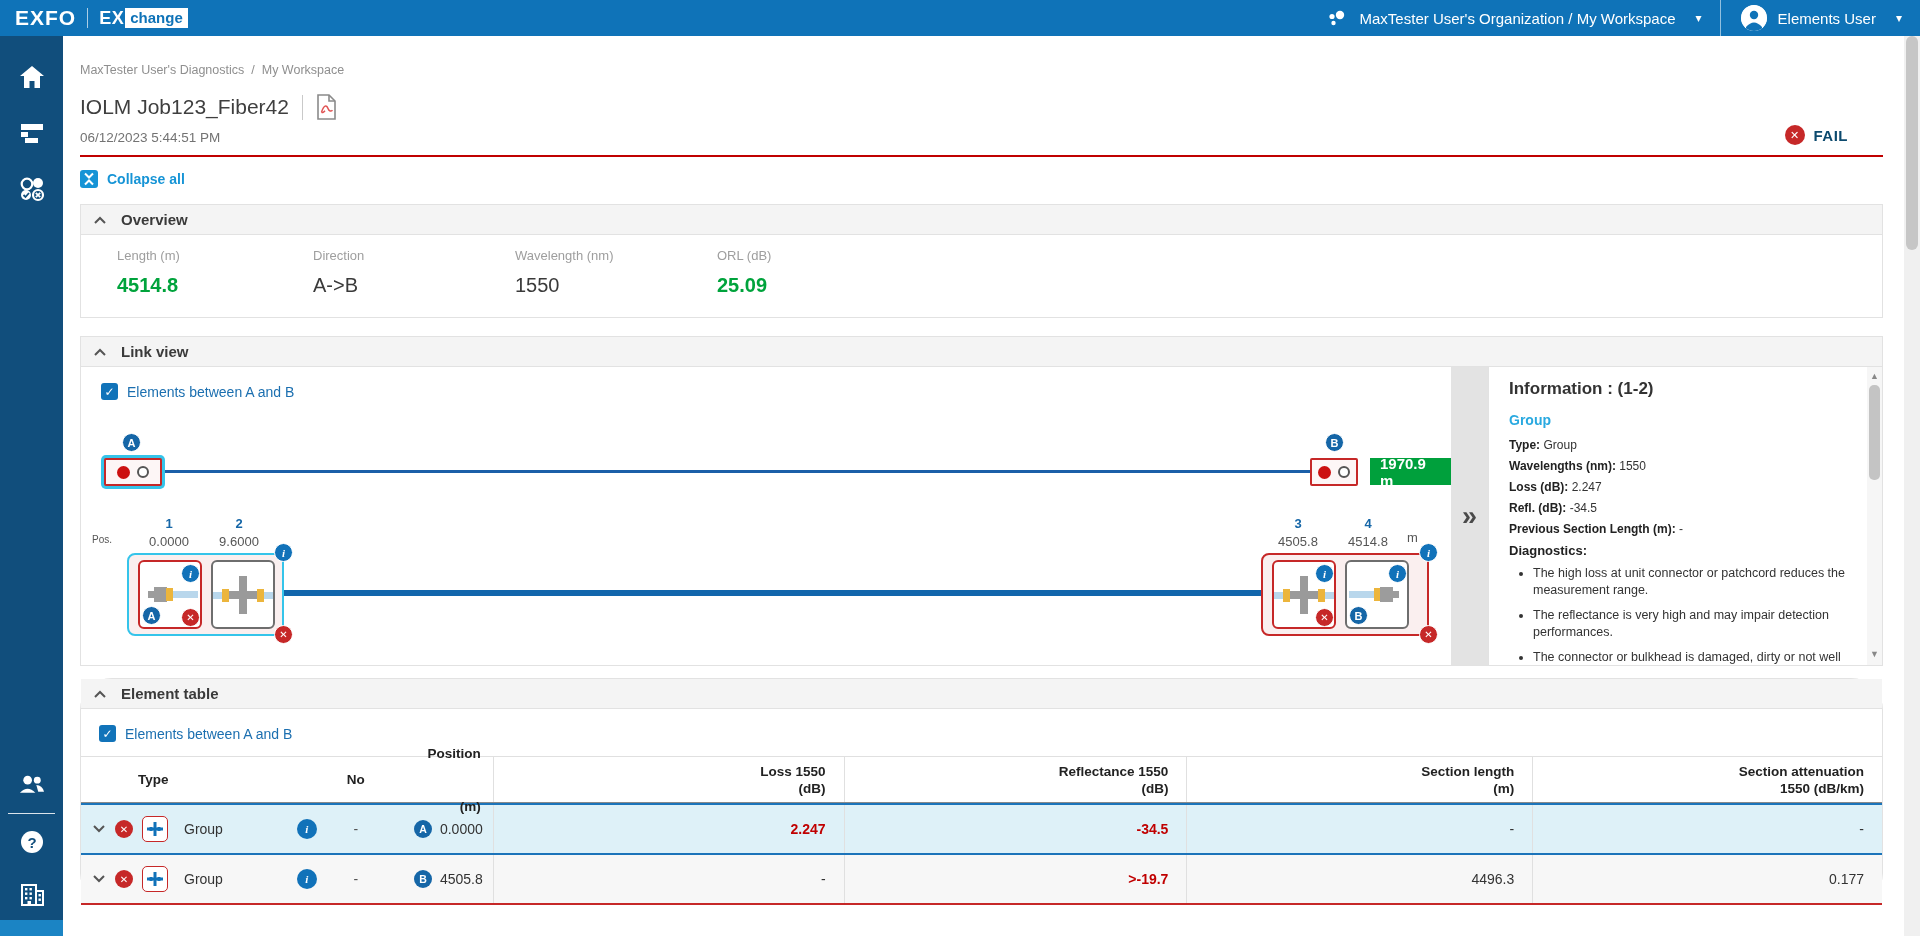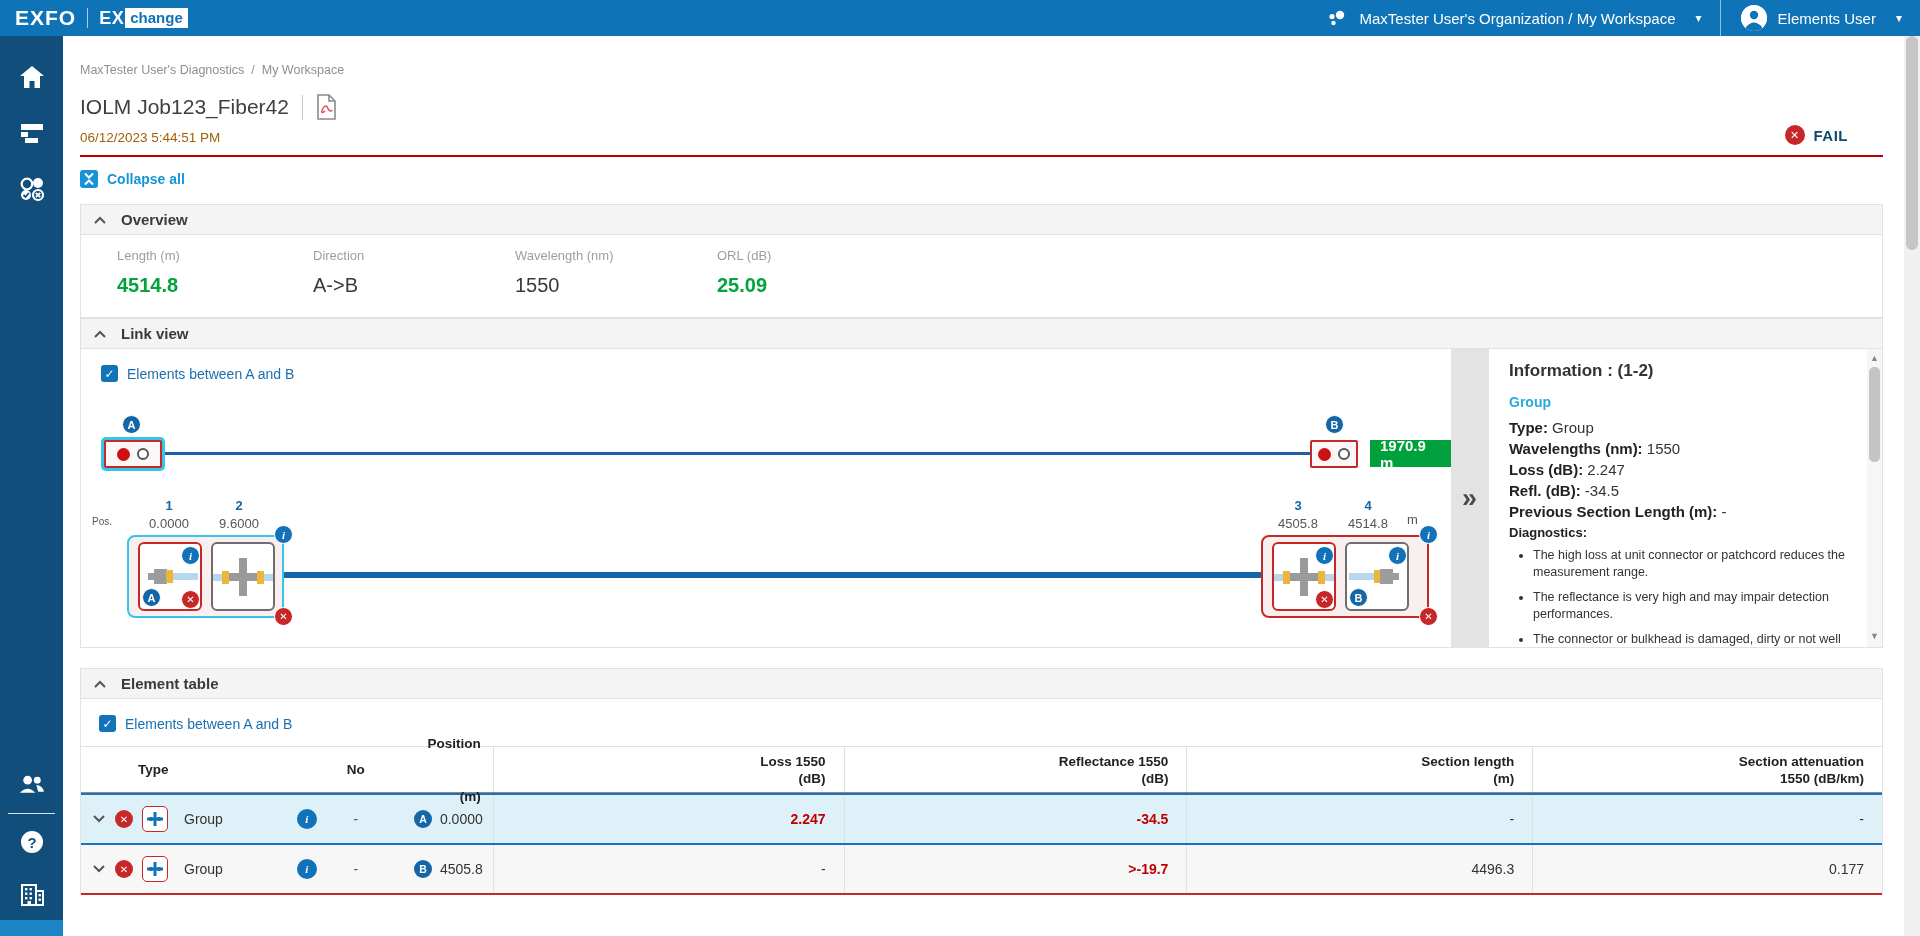--- a/index.html
+++ b/index.html
@@ -38,39 +38,39 @@
   .pg-thumb { position:absolute; top:0; left:2px; width:12px; height:214px; background:#C6C6C6; border-radius:6px; }
 
   
   .main { position:absolute; left:63px; top:36px; right:16px; bottom:0;
     background:#fff; padding:27px 21px 0 17px; }
   .breadcrumb { font-size:12.5px; color:#8F8F8F; }
   .breadcrumb .sep { margin:0 7px; }
   .title-row { display:flex; align-items:center; margin-top:16px; height:28px; }
   .page-title { font-size:21px; color:#3F3F3F; font-weight:normal; }
   .title-div { width:1px; height:25px; background:#C9C9C9; margin:0 13px; }
-  .timestamp { font-size:13.5px; color:#a16207; margin-top:9px; }
+  .timestamp { font-size:13.5px; color:#737373; margin-top:9px; }
   .red-rule { height:2px; background:#C00000; margin-top:10px; }
   .fail-badge { position:absolute; top:89px; right:56px; display:flex; align-items:center; gap:9px; }
   .fail-text { color:#0c4a6e; font-weight:bold; font-size:15px; letter-spacing:.5px; }
 
   .xc { border-radius:50%; background:#C62828; color:#fff; display:flex;
     align-items:center; justify-content:center; font-weight:bold; }
   .xc-20 { width:20px; height:20px; font-size:11px; }
   .xc-18 { width:18px; height:18px; font-size:10px; }
 
   .collapse-row { display:flex; align-items:center; margin-top:13px; cursor:pointer; }
   .collapse-ico { width:18px; height:18px; background:#1694D6; border-radius:3px;
     display:flex; align-items:center; justify-content:center; }
   .collapse-label { color:#1694D6; font-weight:bold; font-size:14px; margin-left:9px; }
 
   
-  .section { border:1px solid #E2E2E2; }
+  .section { border:1px solid #E2E2E2; margin-top:18px; }
   .section.first { margin-top:16px; }
-  .section.last { margin-top:20px; border-bottom:none; }
+  .section.last { margin-top:12px; border-bottom:none;border-radius:32px; }
   .sec-head { height:30px; background:#F4F4F4; border-bottom:1px solid #E2E2E2;
     display:flex; align-items:center; cursor:pointer; }
   .sec-chev { margin:0 15px 0 13px; display:flex; }
   .sec-title { font-weight:bold; font-size:15px; color:#3A3A3A; }
 
   
   .ov-body { display:flex; padding:13px 0 20px 36px; }
   .ov-field { }
   .ov-label { font-size:13px; color:#9E9E9E; margin-bottom:11px; }
   .ov-value { font-size:20px; color:#3A3A3A; }
@@ -119,21 +119,21 @@
     display:flex; align-items:center; justify-content:center; }
 
   
   .panel-toggle { position:absolute; left:1370px; top:0; width:37px; height:298px; background:#E3E3E3;
     display:flex; align-items:center; justify-content:center; color:#4A4A4A; font-size:27px;
     font-weight:bold; cursor:pointer; }
   .info-panel { position:absolute; left:1407px; top:0; right:0; height:298px;
     border-left:1px solid #E2E2E2; padding:12px 30px 0 20px; overflow:hidden; }
   .ip-title { font-size:17px; font-weight:bold; color:#333; margin-bottom:13px; }
   .ip-link { font-size:14px; font-weight:bold; color:#29A9E0; margin-bottom:7px; cursor:pointer; }
-  .ip-row { font-size:15px; color:#333; line-height:21px; }
+  .ip-row { font-size:12px; color:#333; line-height:21px; }
   .ip-row b { color:#222; }
   .ip-diag { font-size:13px; font-weight:bold; color:#222; line-height:21px; }
   .ip-list { margin:4px 0 0 24px; }
   .ip-list li { font-size:12.5px; color:#333; line-height:16.5px; margin-bottom:9px; }
   .ip-scroll { position:absolute; right:0; top:0; width:15px; height:298px; background:#F6F6F6; }
   .ip-arrow { position:absolute; left:0; width:15px; text-align:center; font-size:9px; color:#888; }
   .ip-thumb { position:absolute; left:2px; top:18px; width:11px; height:95px; background:#C4C4C4; border-radius:5px; }
 
   
   .et-cbwrap { padding:16px 0 14px 18px; }

